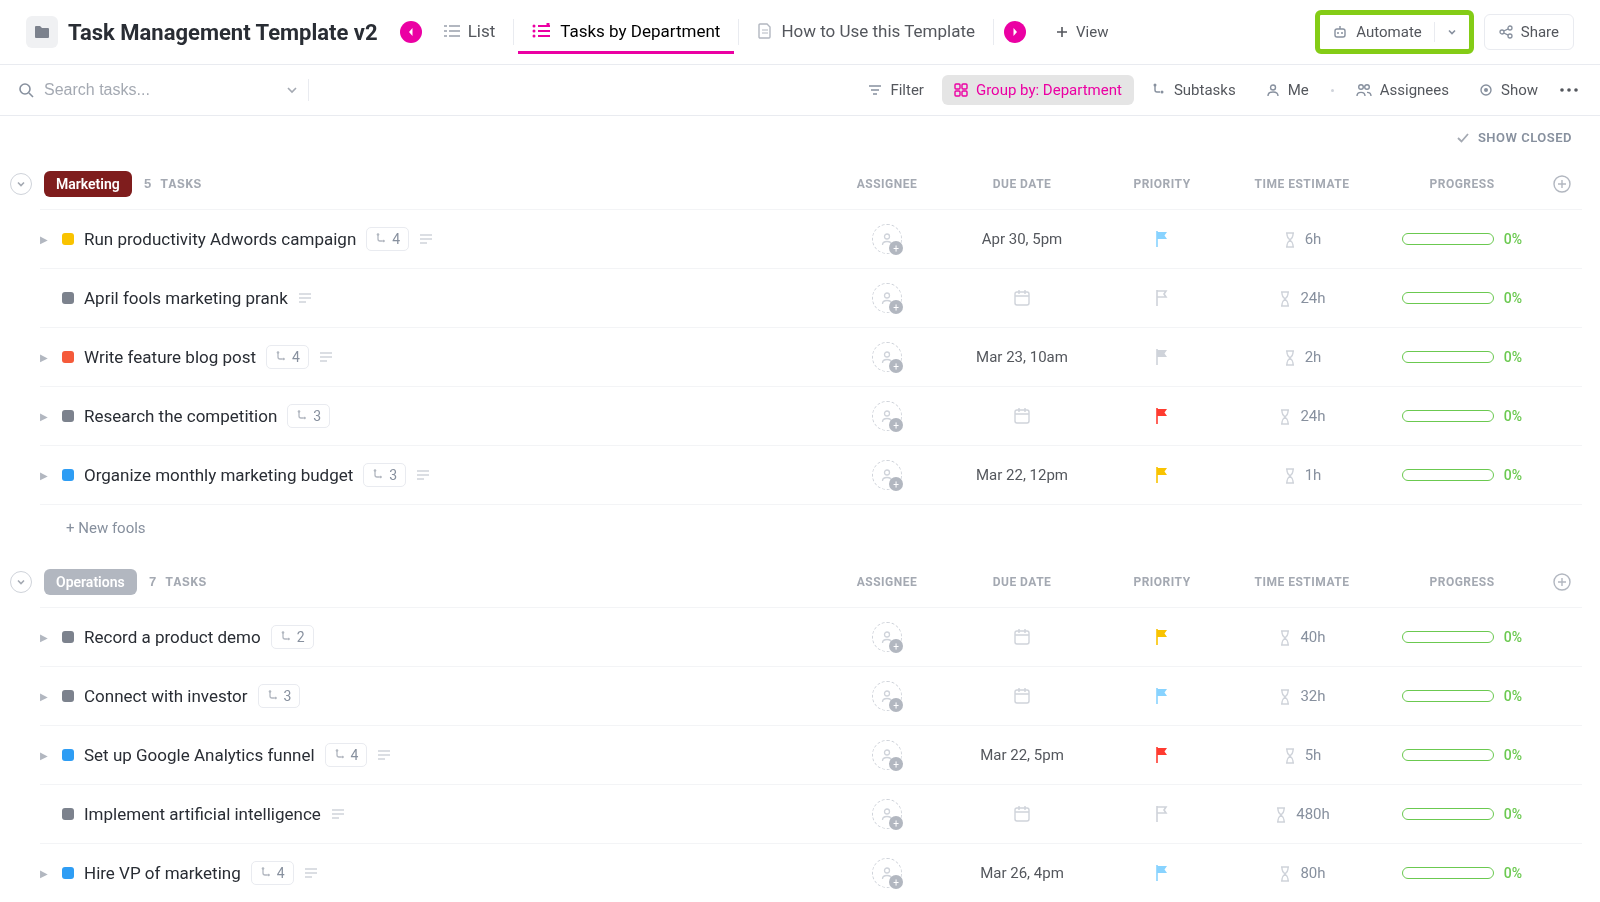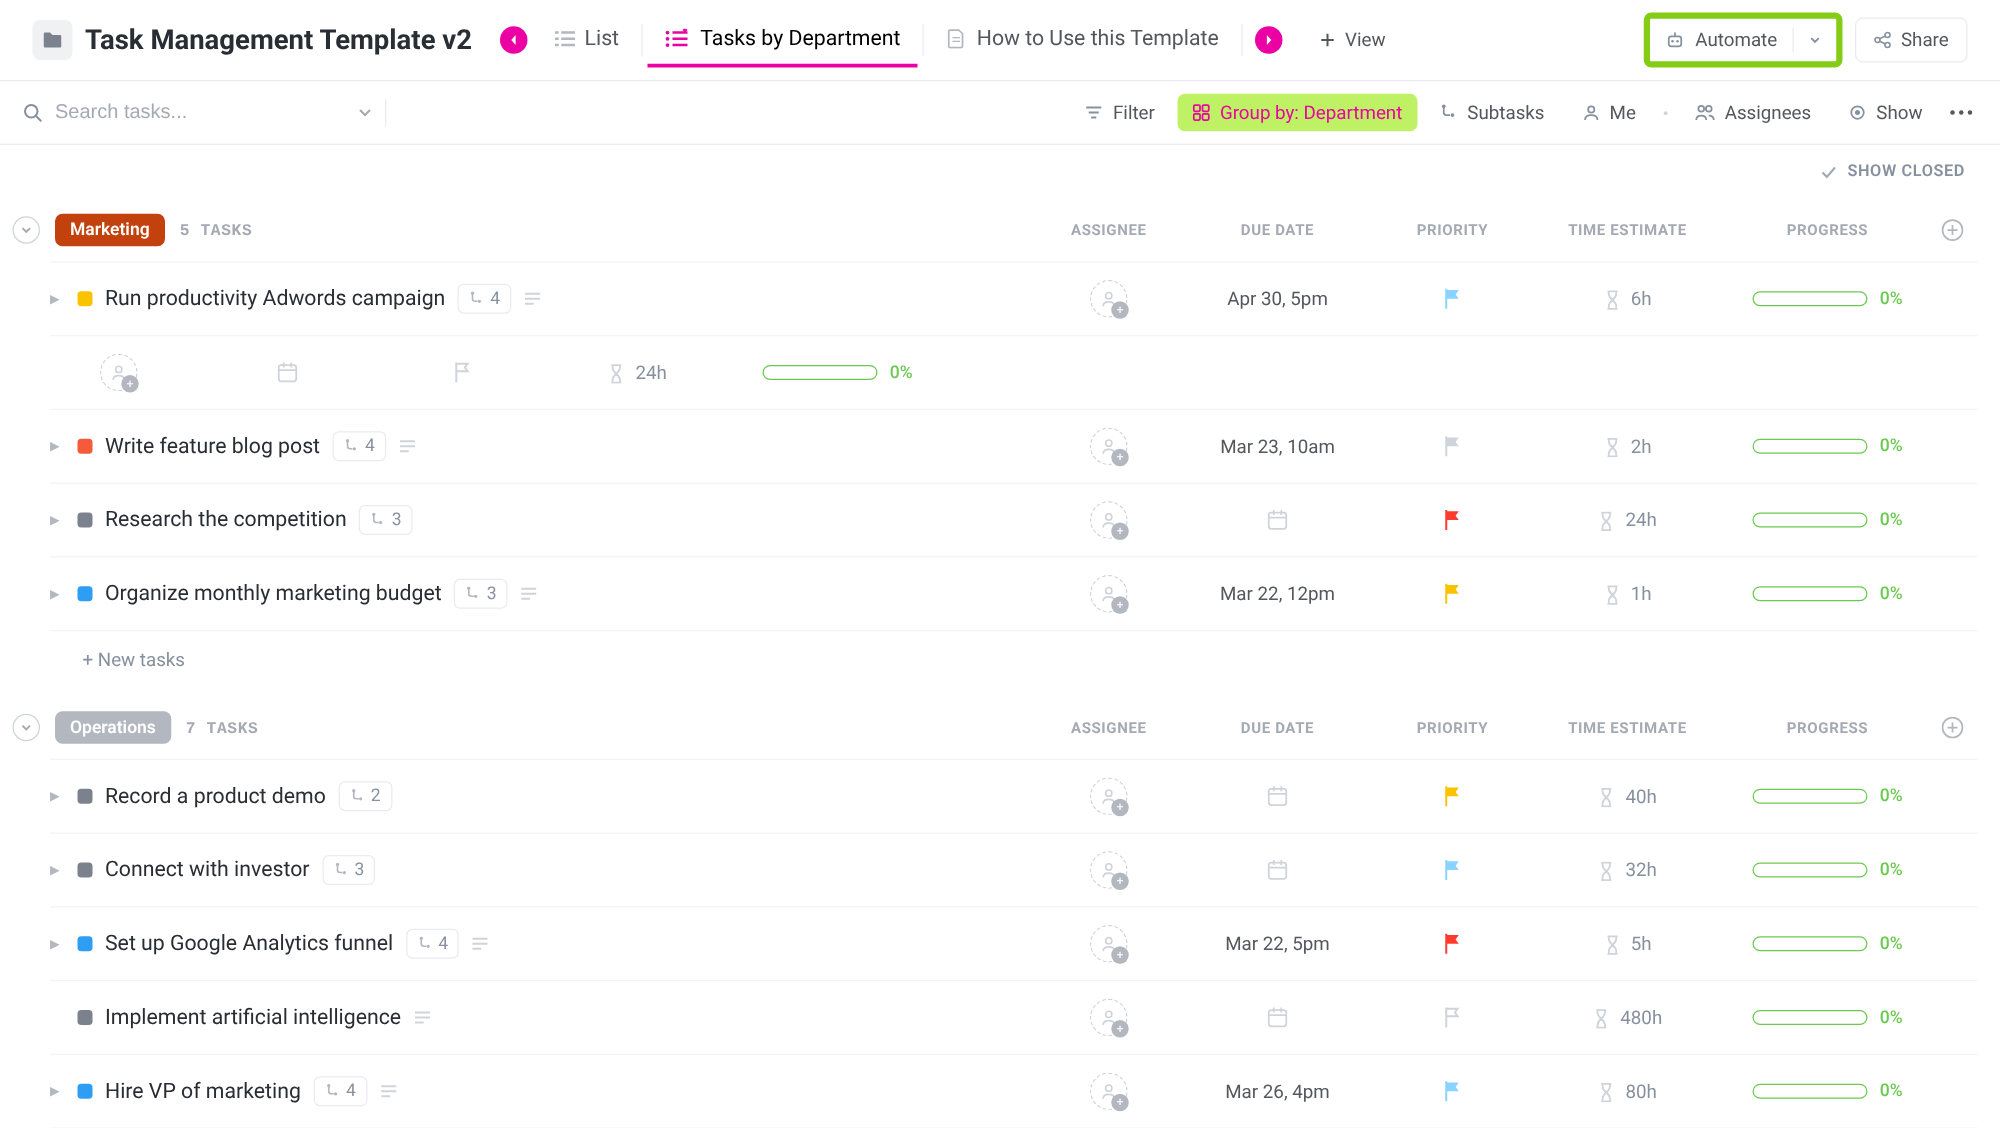--- a/index.html
+++ b/index.html
@@ -23,34 +23,34 @@
   .hbtn-split .divider { width:1px; height:20px; background:#e9ebf0;}
   
   
   .toolbar { display: flex; align-items: center; padding: 10px 18px; border-bottom: 1px solid #e9ebf0; gap: 6px; }
   .search-wrap { display: flex; align-items: center; gap: 10px; color: #87909e; width: 280px; }
   .search-input { border: none; outline: none; font-size: 16px; color: #6d28d9; flex:1; }
   .search-input::placeholder { color: #a4a9b2; }
   .chev { color:#a4a9b2; cursor:pointer;}
   .toolbar .sep2 { width:1px; height:22px; background:#e9ebf0; margin:0 4px;}
   .tool-btn { display:flex; align-items:center; gap:8px; padding:6px 12px; border-radius:6px; color:#54575d; font-size:15px; cursor:pointer; }
-  .tool-btn.active { background:#bef264; color:#eb00a3; }
+  .tool-btn.active { background:#e5e5e5; color:#eb00a3; }
   .dot-sep { width:3px; height:3px; border-radius:50%; background:#cfd3da; margin:0 4px;}
   .more { color:#54575d; cursor:pointer; padding:4px; }
   
   
   .show-closed { display:flex; justify-content:flex-end; padding:14px 28px 8px; }
   .show-closed-btn { display:flex; align-items:center; gap:8px; color:#87909e; font-size:13px; font-weight:600; letter-spacing:0.5px; cursor:pointer; }
   
   
   .group { padding: 14px 18px 0 10px; }
   .group-head { display:flex; align-items:center; gap:12px; padding:4px 0 12px 0; }
   .collapse-circle { width:22px; height:22px; border:1.5px solid #cfd3da; border-radius:50%; display:flex; align-items:center; justify-content:center; color:#a4a9b2; cursor:pointer;}
   .group-badge { padding:5px 12px; border-radius:6px; color:#fff; font-size:14px; font-weight:600; }
-  .group-badge.marketing { background:#c2410c; }
+  .group-badge.marketing { background:#7f1d1d; }
   .group-badge.operations { background:#b2b7c0; }
   .group-count { color:#a4a9b2; font-size:13px; font-weight:600; letter-spacing:0.5px;font-family:Liberation Mono, monospace; }
   .columns { display:flex; align-items:center; flex:1; }
   .col-label { color:#a4a9b2; font-size:12px; font-weight:700; letter-spacing:0.5px; text-align:center; }
   .col-assignee { width:110px; }
   .col-due { width:160px; }
   .col-priority { width:120px; }
   .col-time { width:160px; }
   .col-progress { width:160px; }
   .col-add { width:40px; display:flex; justify-content:center;}
@@ -349,20 +349,31 @@
     <div class="cell col-progress">
       <div class="progress-wrap">
         <div class="progress-bar"></div>
         <span class="progress-pct">0%</span>
       </div>
     </div>
     <div class="col-add"></div>
   </div>
 
   <div class="task">
+    <div class="task-left">
+      <span class="expand-caret" style="visibility: hidden;">▶</span>
+      <span class="status-square" style="background: rgb(124, 130, 141);"></span>
+      <span class="task-name">April fools marketing prank</span>
+
+      <span class="desc-icon">
+        <svg width="14" height="12" viewBox="0 0 14 12">
+                <path stroke="#cfd3da" stroke-width="1.6" d="M1 2h12M1 6h12M1 10h7"></path>
+              </svg>
+      </span>
+    </div>
     <div class="cell col-assignee">
       <div class="assignee-placeholder">
         <svg width="14" height="14" viewBox="0 0 14 14">
                 <circle cx="7" cy="4.5" r="2.5" fill="none" stroke="#cfd3da" stroke-width="1.3"></circle>
                 <path fill="none" stroke="#cfd3da" stroke-width="1.3" d="M2.5 13c0-2.5 2-3.5 4.5-3.5s4.5 1 4.5 3.5"></path>
               </svg>
         <span class="assignee-plus">+</span>
       </div>
     </div>
     <div class="cell col-due">
@@ -563,21 +574,21 @@
     </div>
     <div class="cell col-progress">
       <div class="progress-wrap">
         <div class="progress-bar"></div>
         <span class="progress-pct">0%</span>
       </div>
     </div>
     <div class="col-add"></div>
   </div>
 </div>
-    <div class="new-task">+ New tasks</div>
+    <div class="new-task">+ New fools</div>
   </div>
 
   <div class="group">
     <div class="group-head">
       <div class="collapse-circle">
         <svg width="10" height="10" viewBox="0 0 10 10">
             <path fill="none" stroke="currentColor" stroke-width="1.6" d="M2 3.5L5 6.5 8 3.5"></path>
           </svg>
       </div>
       <span class="group-badge operations">Operations</span>

